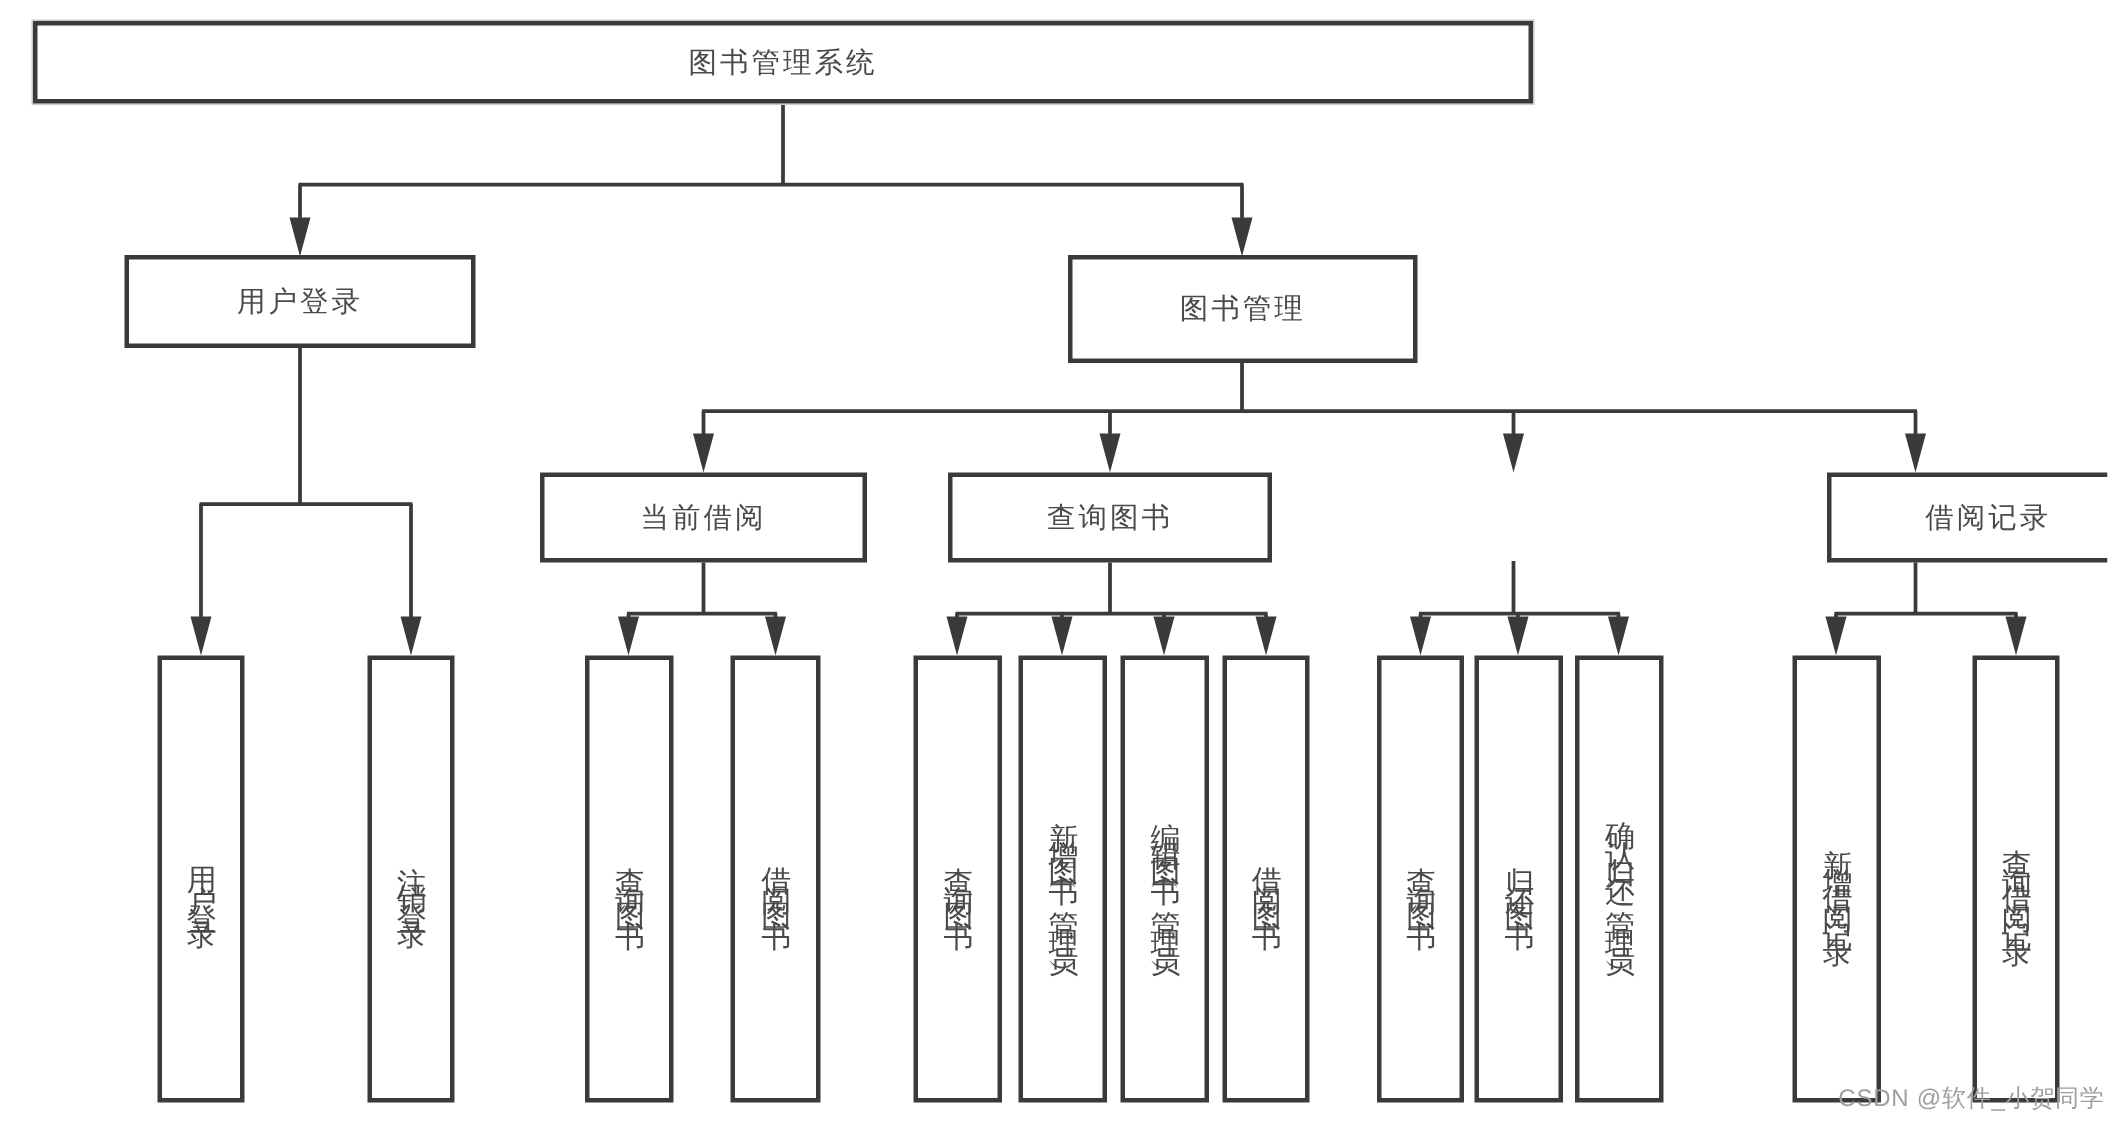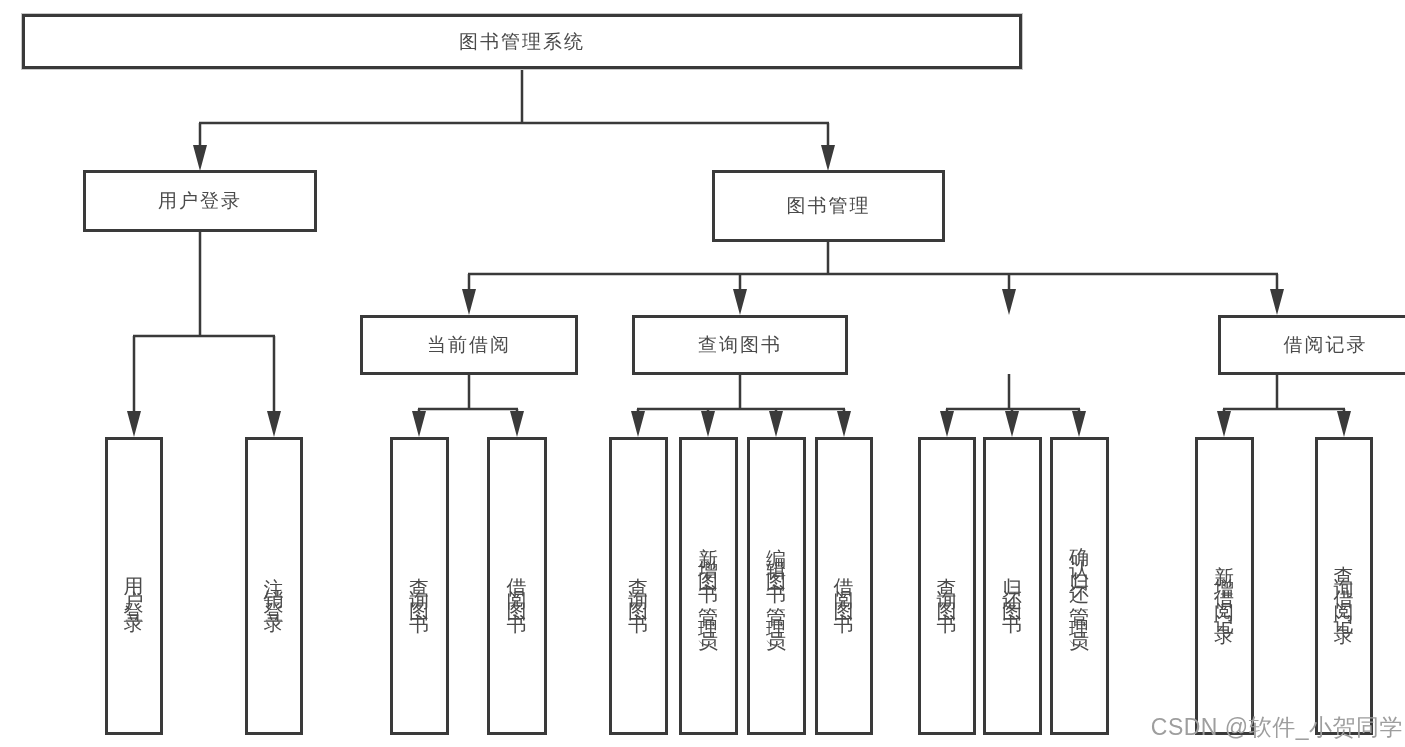--- a/index.html
+++ b/index.html
@@ -42,21 +42,21 @@
     white-space: normal;
     line-height: 1;
   }
   .root-box { border-width: 3px; box-shadow: 0 0 0 1px #c9c9c9; }
   .leaf { border-width: 3px; }
   #watermark {
     position: absolute;
     right: 2px;
     bottom: 4px;
     z-index: 3;
-    font-size: 23px;
+    font-size: 16px;
     color: #9e9e9e;
     letter-spacing: 0.5px;
   }
 </style>
 </head>
 <body>
 
 <div id="canvas">
 
   <svg id="connectors" viewBox="0 0 1405 747" xmlns="http://www.w3.org/2000/svg">

